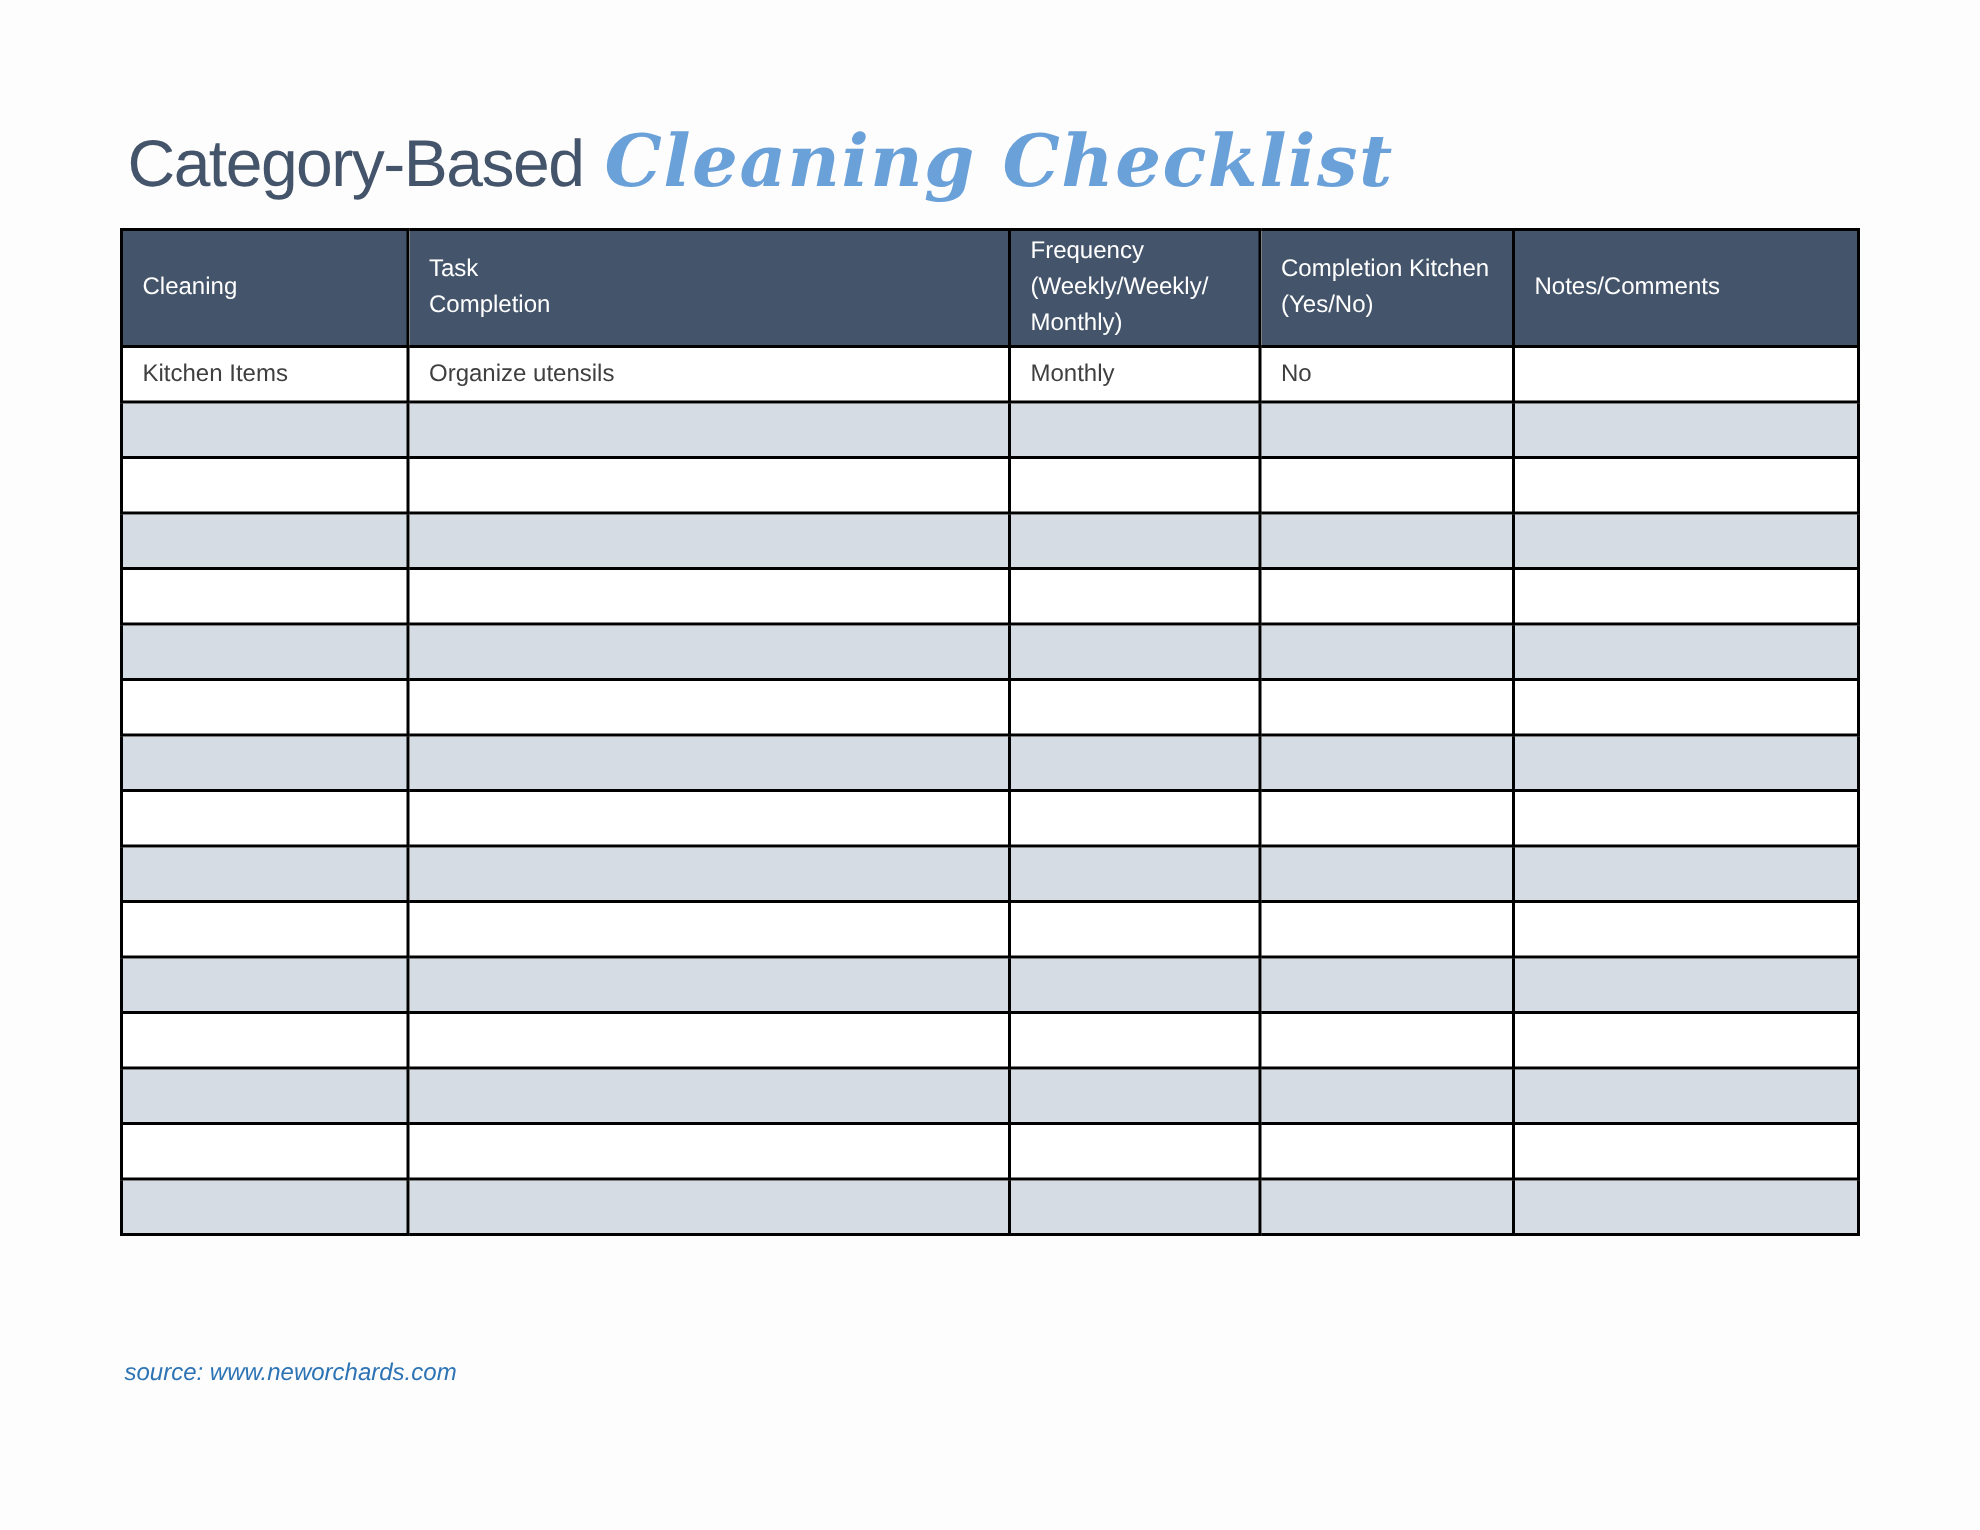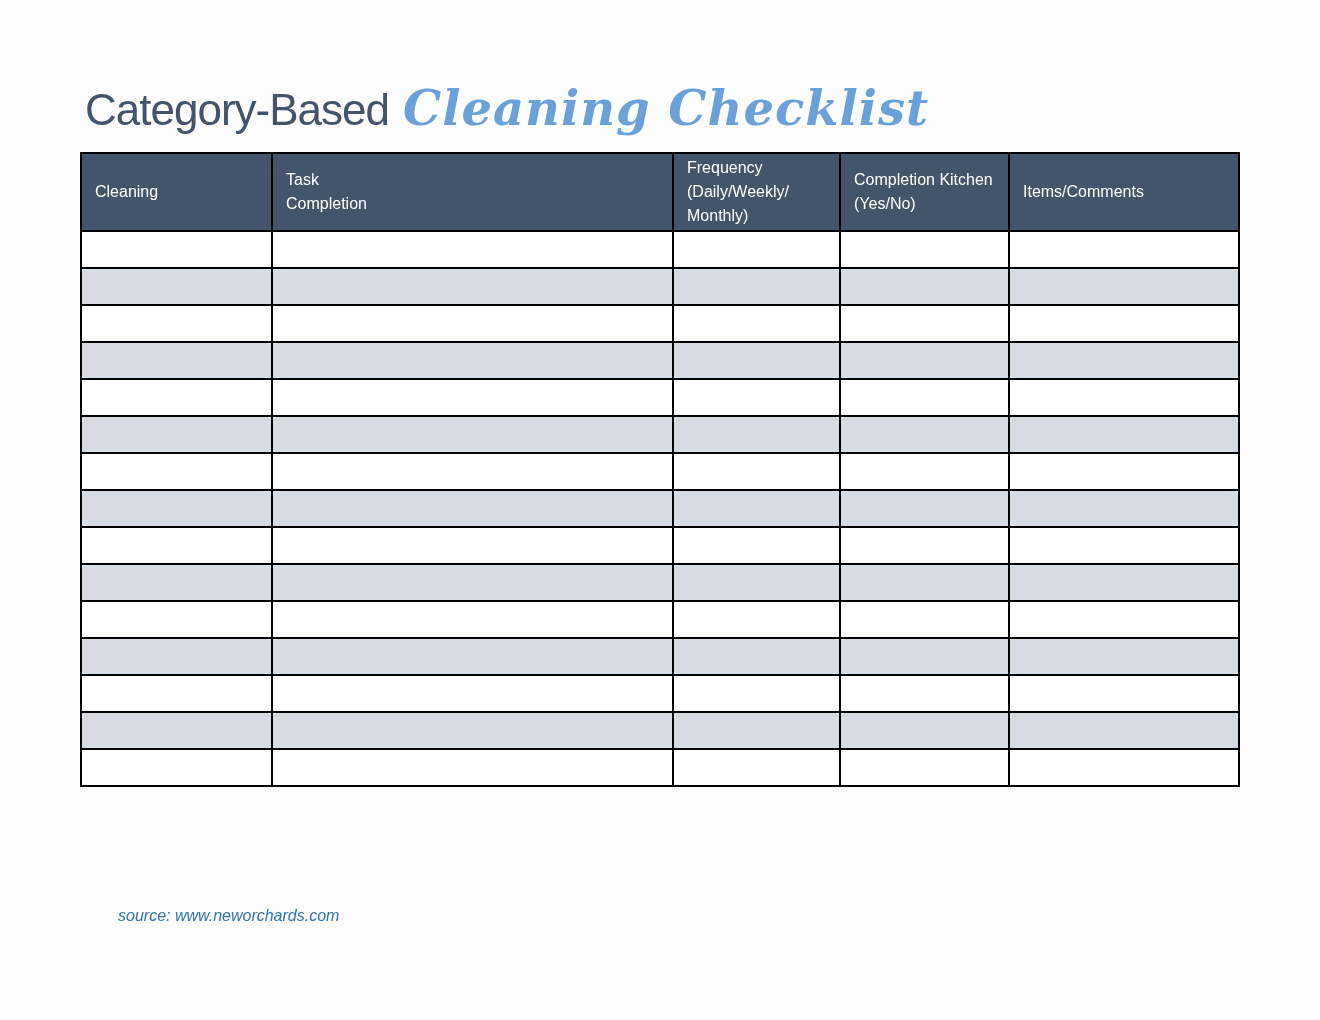--- a/index.html
+++ b/index.html
@@ -74,21 +74,20 @@
     background: var(--row_alt_bg, #D6DCE4);
   }
   
   .source {
     position: absolute;
     left: 83px; top: 907px;
     font-size: 16px;
     font-style: italic;
     color: var(--source_color, #2E74B5);
     cursor: pointer;
-    margin-left: 35px;
   }
 </style>
 </head>
 <body>
 
 <div class="page">
 
   <div class="title">
     <span class="title-regular">Category-Based</span><span class="title-script">Cleaning Checklist</span>
   </div>
@@ -100,29 +99,36 @@
       <col style="width:167px">
       <col style="width:169px">
       <col style="width:230px">
     </colgroup>
     <thead>
       <tr>
         <th>Cleaning</th>
         <th>Task
 Completion</th>
         <th>Frequency
-(Daily/Weekly/
+(Weekly/Weekly/
 Monthly)</th>
         <th>Completion Kitchen
 (Yes/No)</th>
-        <th>Items/Comments</th>
+        <th>Notes/Comments</th>
       </tr>
     </thead>
     <tbody>
         <tr>
+          <td>Kitchen Items</td>
+          <td>Organize utensils</td>
+          <td>Monthly</td>
+          <td>No</td>
+          <td></td>
+        </tr>
+        <tr>
           <td></td>
           <td></td>
           <td></td>
           <td></td>
           <td></td>
         </tr>
         <tr>
           <td></td>
           <td></td>
           <td></td>

